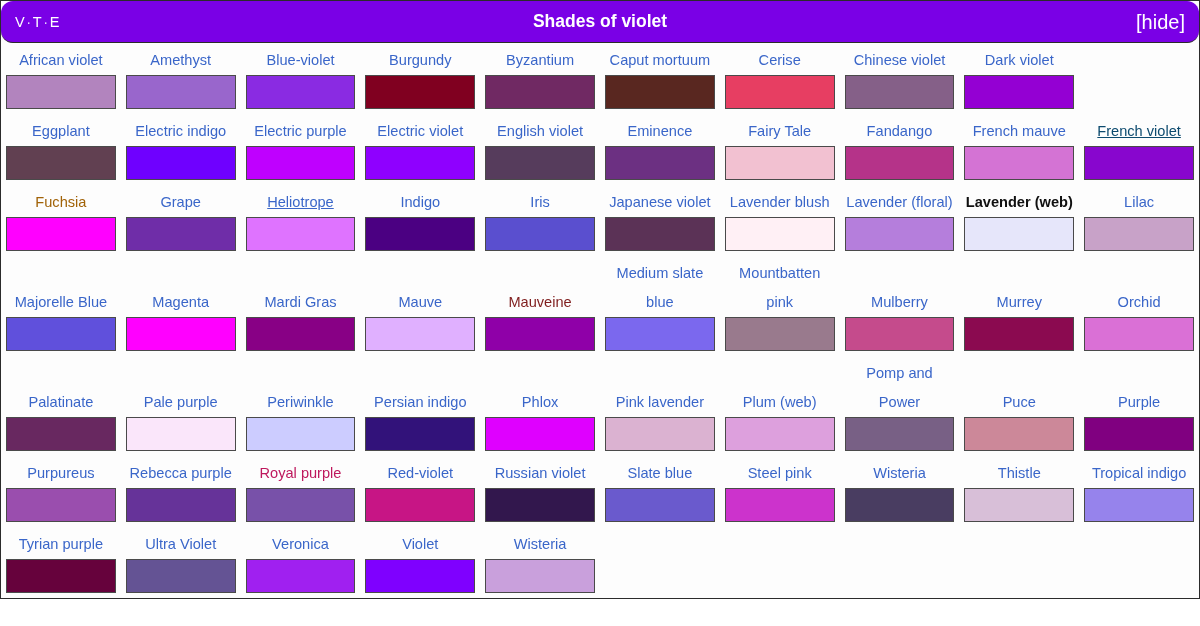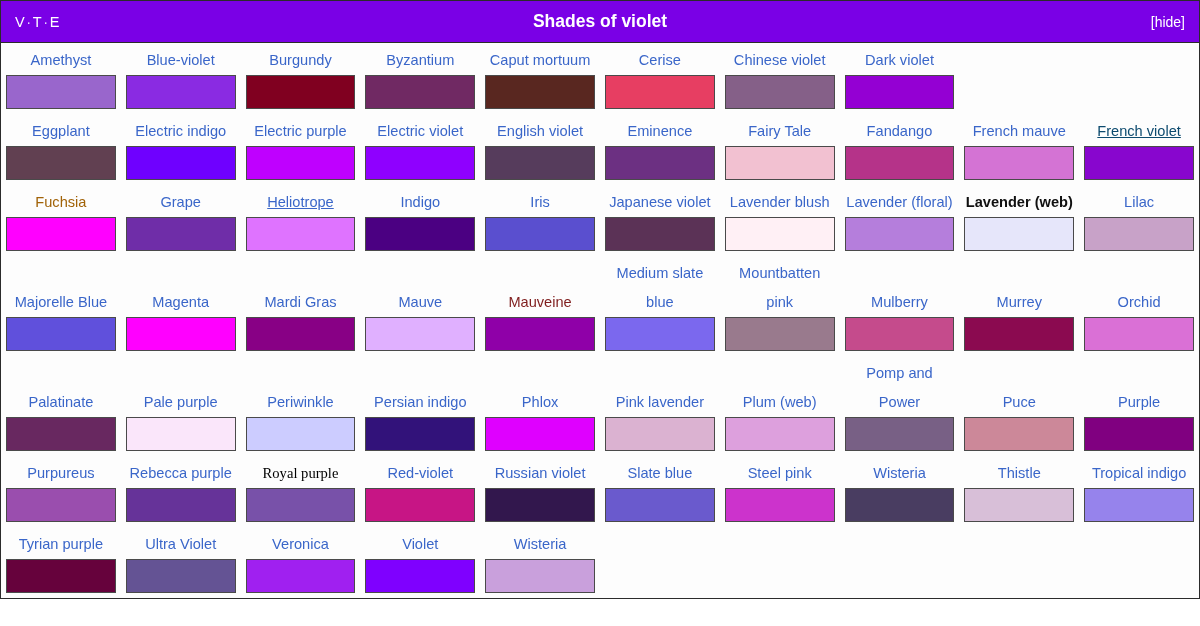--- a/index.html
+++ b/index.html
@@ -25,20 +25,21 @@
   
   .navbox-title {
     position: relative;
     height: 42px;
     box-sizing: border-box;
     display: flex;
     align-items: center;
     justify-content: center;
     border-bottom: 1px solid #2b2b2b;
     padding: 0 10px;
+    border-radius: 12px;
   }
   .navbox-title .vte {
     position: absolute;
     left: 14px;
     top: 50%;
     transform: translateY(-50%);
     font-size: 14.5px;
     letter-spacing: 0.6px;
     color: #ffffff;
     white-space: nowrap;
@@ -56,21 +57,21 @@
     font-weight: bold;
     color: #ffffff;
     text-align: center;
     line-height: 1;
   }
   .navbox-title .hide {
     position: absolute;
     right: 14px;
     top: 50%;
     transform: translateY(-50%);
-    font-size: 14px;
+    font-size: 20px;
     color: #ffffff;
     white-space: nowrap;
     text-decoration: none;
   }
 
   
   .swatch-grid {
     display: block;
     padding: 0;
   }
@@ -118,20 +119,24 @@
 
   <div class="navbox-title" style="background: rgb(122, 0, 230);">
     <span class="vte"><a href="#">V</a><span class="sep">·</span><a href="#">T</a><span class="sep">·</span><a href="#">E</a></span>
     <span class="title-text">Shades of violet</span>
     <a class="hide" href="#">[hide]</a>
   </div>
 
   <div class="swatch-grid">
       <div class="swatch-row">
         <div class="swatch-cell">
+          <div class="swatch-label" style="color: rgb(58, 102, 201);">African violet</div>
+          <div class="swatch-box" style="background: rgb(178, 132, 190);"></div>
+        </div>
+        <div class="swatch-cell">
           <div class="swatch-label" style="color: rgb(58, 102, 201);">Amethyst</div>
           <div class="swatch-box" style="background: rgb(153, 102, 204);"></div>
         </div>
         <div class="swatch-cell">
           <div class="swatch-label" style="color: rgb(58, 102, 201);">Blue-violet</div>
           <div class="swatch-box" style="background: rgb(138, 43, 226);"></div>
         </div>
         <div class="swatch-cell">
           <div class="swatch-label" style="color: rgb(58, 102, 201);">Burgundy</div>
           <div class="swatch-box" style="background: rgb(128, 0, 32);"></div>
@@ -328,21 +333,21 @@
       <div class="swatch-row">
         <div class="swatch-cell">
           <div class="swatch-label" style="color: rgb(58, 102, 201);">Purpureus</div>
           <div class="swatch-box" style="background: rgb(154, 78, 174);"></div>
         </div>
         <div class="swatch-cell">
           <div class="swatch-label" style="color: rgb(58, 102, 201);">Rebecca purple</div>
           <div class="swatch-box" style="background: rgb(102, 51, 153);"></div>
         </div>
         <div class="swatch-cell">
-          <div class="swatch-label" style="color: #000000; font-family: Liberation Serif, serif;">Royal purple</div>
+          <div class="swatch-label" style="color: #be185d;">Royal purple</div>
           <div class="swatch-box" style="background: rgb(120, 81, 169);"></div>
         </div>
         <div class="swatch-cell">
           <div class="swatch-label" style="color: rgb(58, 102, 201);">Red-violet</div>
           <div class="swatch-box" style="background: rgb(199, 21, 133);"></div>
         </div>
         <div class="swatch-cell">
           <div class="swatch-label" style="color: rgb(58, 102, 201);">Russian violet</div>
           <div class="swatch-box" style="background: rgb(50, 23, 77);"></div>
         </div>

